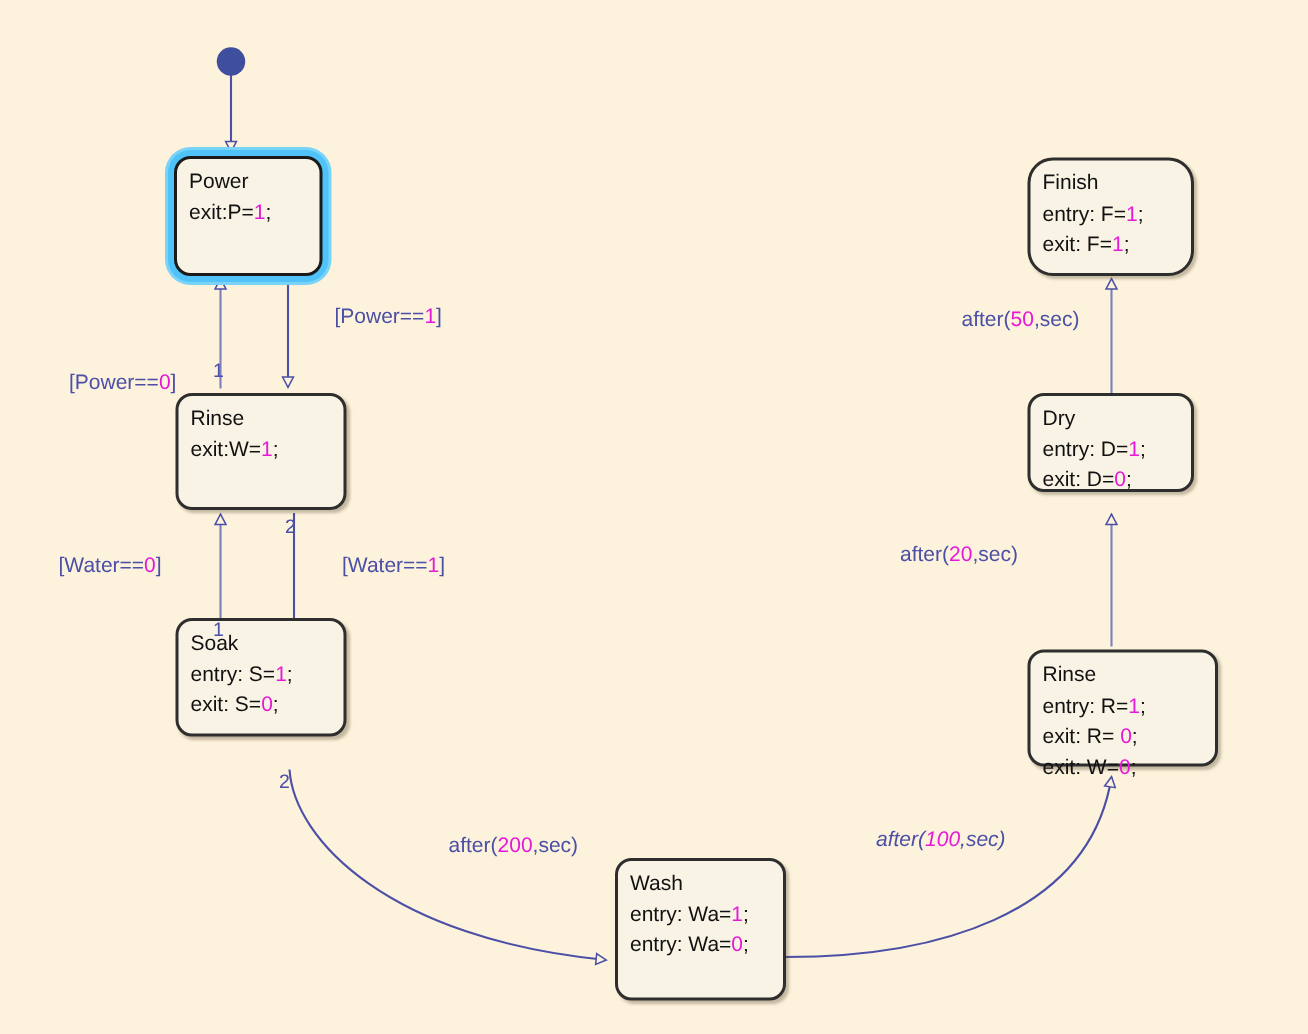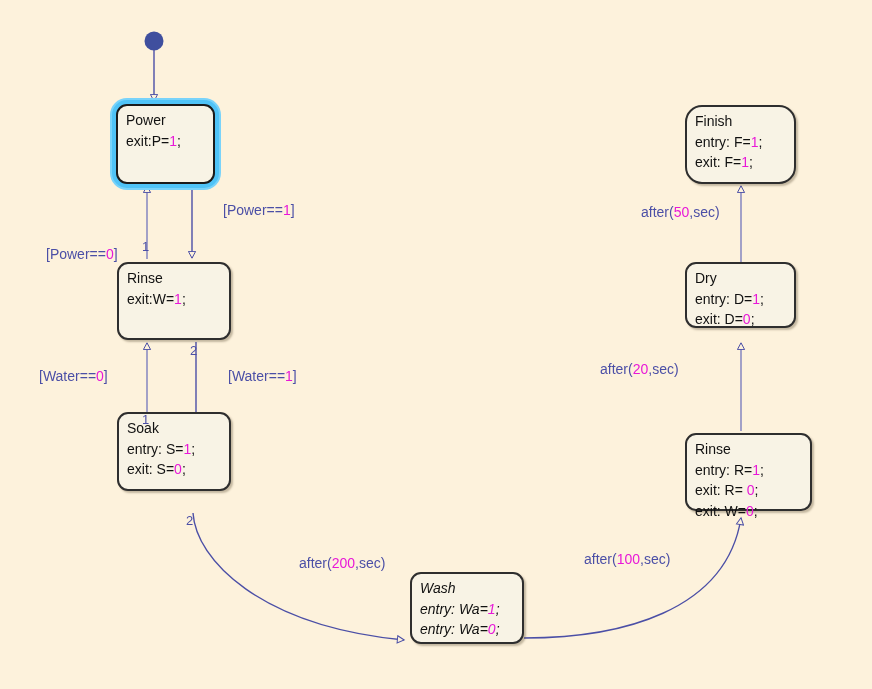--- a/index.html
+++ b/index.html
@@ -103,21 +103,21 @@
     <div class="sname">Rinse</div>
     <div class="act"><span>exit:W=</span><span class="num">1</span><span>;</span></div>
   </div>
 
   <div class="state" style="left:117px; top:412px; width:114px; height:79px;">
     <div class="sname">Soak</div>
     <div class="act"><span>entry: S=</span><span class="num">1</span><span>;</span></div>
     <div class="act"><span>exit: S=</span><span class="num">0</span><span>;</span></div>
   </div>
 
-  <div class="state" style="left:410px; top:572px; width:114px; height:72px;font-style:italic;">
+  <div class="state" style="left:410px; top:572px; width:114px; height:95px;">
     <div class="sname">Wash</div>
     <div class="act"><span>entry: Wa=</span><span class="num">1</span><span>;</span></div>
     <div class="act"><span>entry: Wa=</span><span class="num">0</span><span>;</span></div>
   </div>
 
   <div class="state" style="left:685px; top:433px; width:127px; height:78px;">
     <div class="sname">Rinse</div>
     <div class="act"><span>entry: R=</span><span class="num">1</span><span>;</span></div>
     <div class="act"><span>exit: R= </span><span class="num">0</span><span>;</span></div>
     <div class="act"><span>exit: W=</span><span class="num">0</span><span>;</span></div>
@@ -138,21 +138,21 @@
   <div class="lbl" style="left:46px; top:203px;margin-top:44px;"><span>[Power==</span><span class="num">0</span><span>]</span></div>
 
   <div class="lbl" style="left:223px; top:203px;"><span>[Power==</span><span class="num">1</span><span>]</span></div>
 
   <div class="lbl" style="left:39px; top:369px;"><span>[Water==</span><span class="num">0</span><span>]</span></div>
 
   <div class="lbl" style="left:228px; top:369px;"><span>[Water==</span><span class="num">1</span><span>]</span></div>
 
   <div class="lbl" style="left:299px; top:556px;"><span>after(</span><span class="num">200</span><span>,sec)</span></div>
 
-  <div class="lbl" style="left:584px; top:552px;"><span>after(</span><span class="num">100</span><span>,sec)</span></div>
+  <div class="lbl" style="left:584px; top:552px;font-style:italic;"><span>after(</span><span class="num">100</span><span>,sec)</span></div>
 
   <div class="lbl" style="left:600px; top:362px;"><span>after(</span><span class="num">20</span><span>,sec)</span></div>
 
   <div class="lbl" style="left:641px; top:205px;"><span>after(</span><span class="num">50</span><span>,sec)</span></div>
 
   <div class="jnum" style="left:142px; top:240px;">1</div>
 
   <div class="jnum" style="left:142px; top:413px;">1</div>
 
   <div class="jnum" style="left:190px; top:344px;">2</div>

